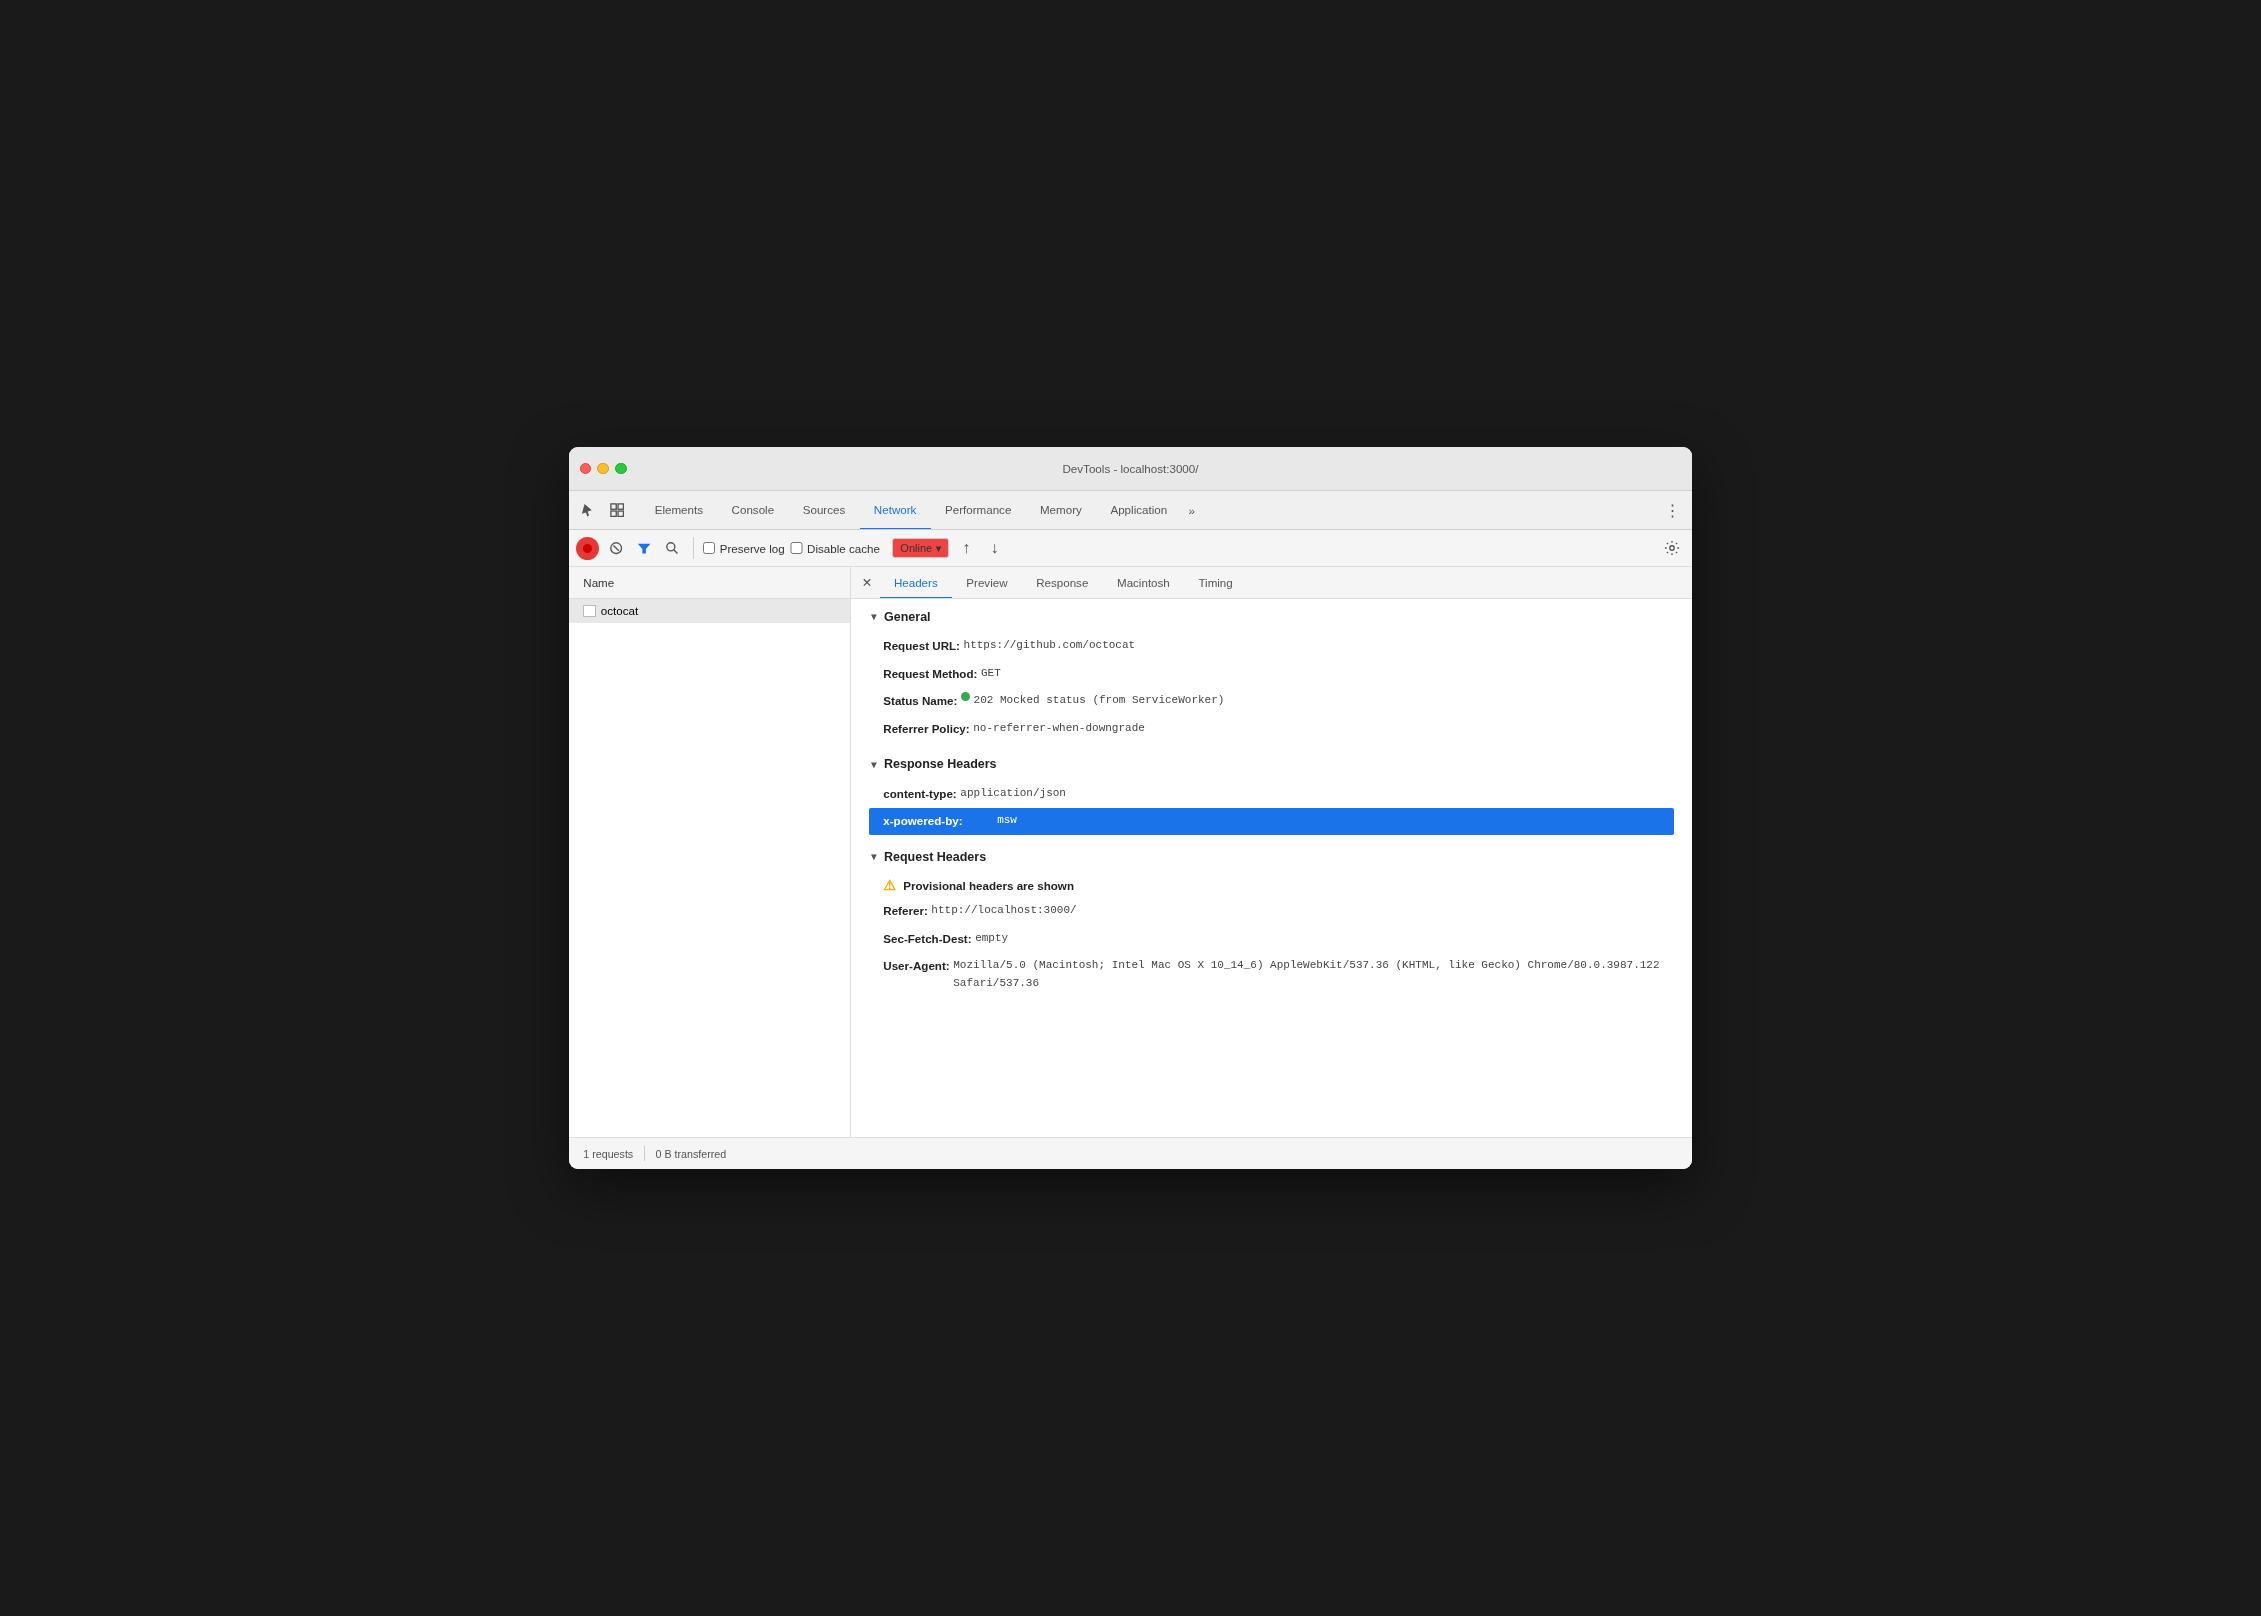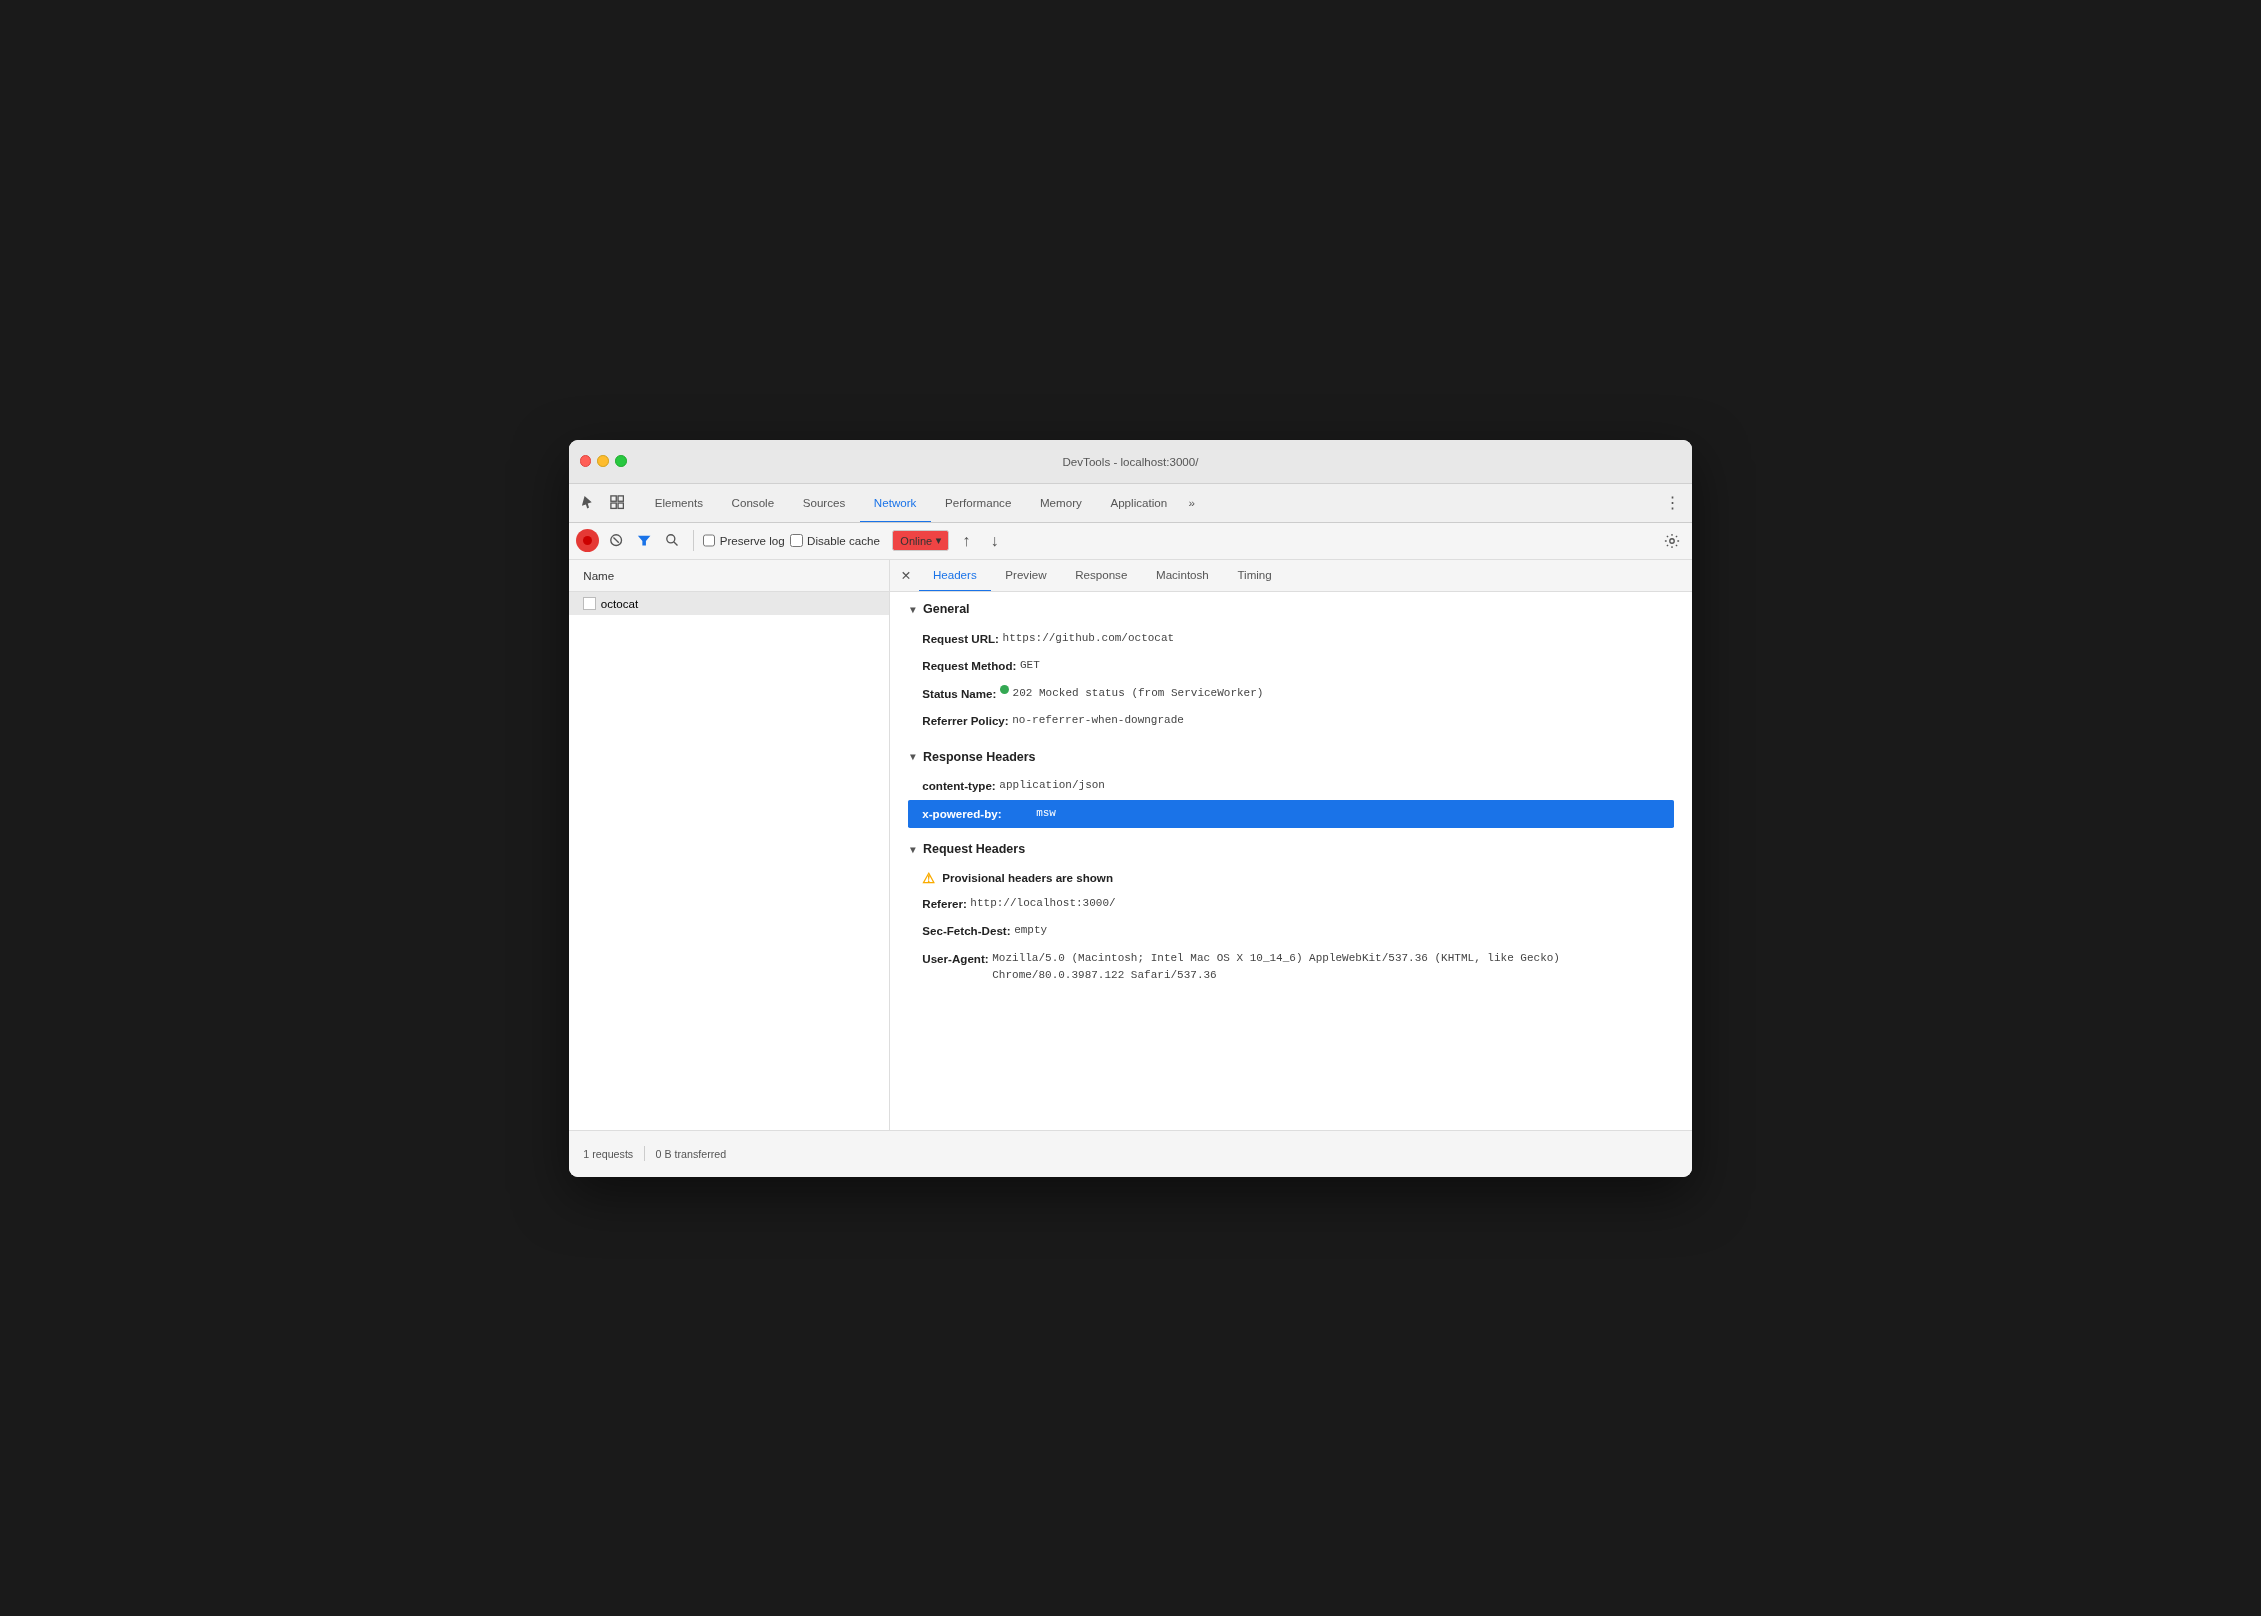--- a/index.html
+++ b/index.html
@@ -214,21 +214,21 @@
       cursor: pointer;
     }
     
     .main-content {
       display: flex;
       height: 570px;
       background: white;
     }
     
     .left-panel {
-      width: 321px;
+      width: 282px;
       border-right: 0.9px solid #ddd;
       display: flex;
       flex-direction: column;
     }
     .name-header {
       height: 32px;
       border-bottom: 0.9px solid #ddd;
       display: flex;
       align-items: center;
       padding: 0 14.3px;
@@ -369,21 +369,21 @@
       padding: 4.5px 14.3px;
       font-weight: 600;
       color: #222;
     }
     .warning-icon {
       color: #f9ab00;
       font-size: 14.3px;
     }
     
     .status-bar {
-      height: 47px;
+      height: 32px;
       border-top: 0.9px solid #ddd;
       background: #f5f5f5;
       display: flex;
       align-items: center;
       padding: 0 14.3px;
       font-size: 10.7px;
       color: #555;
     }
     .status-divider {
       width: 0.9px;

